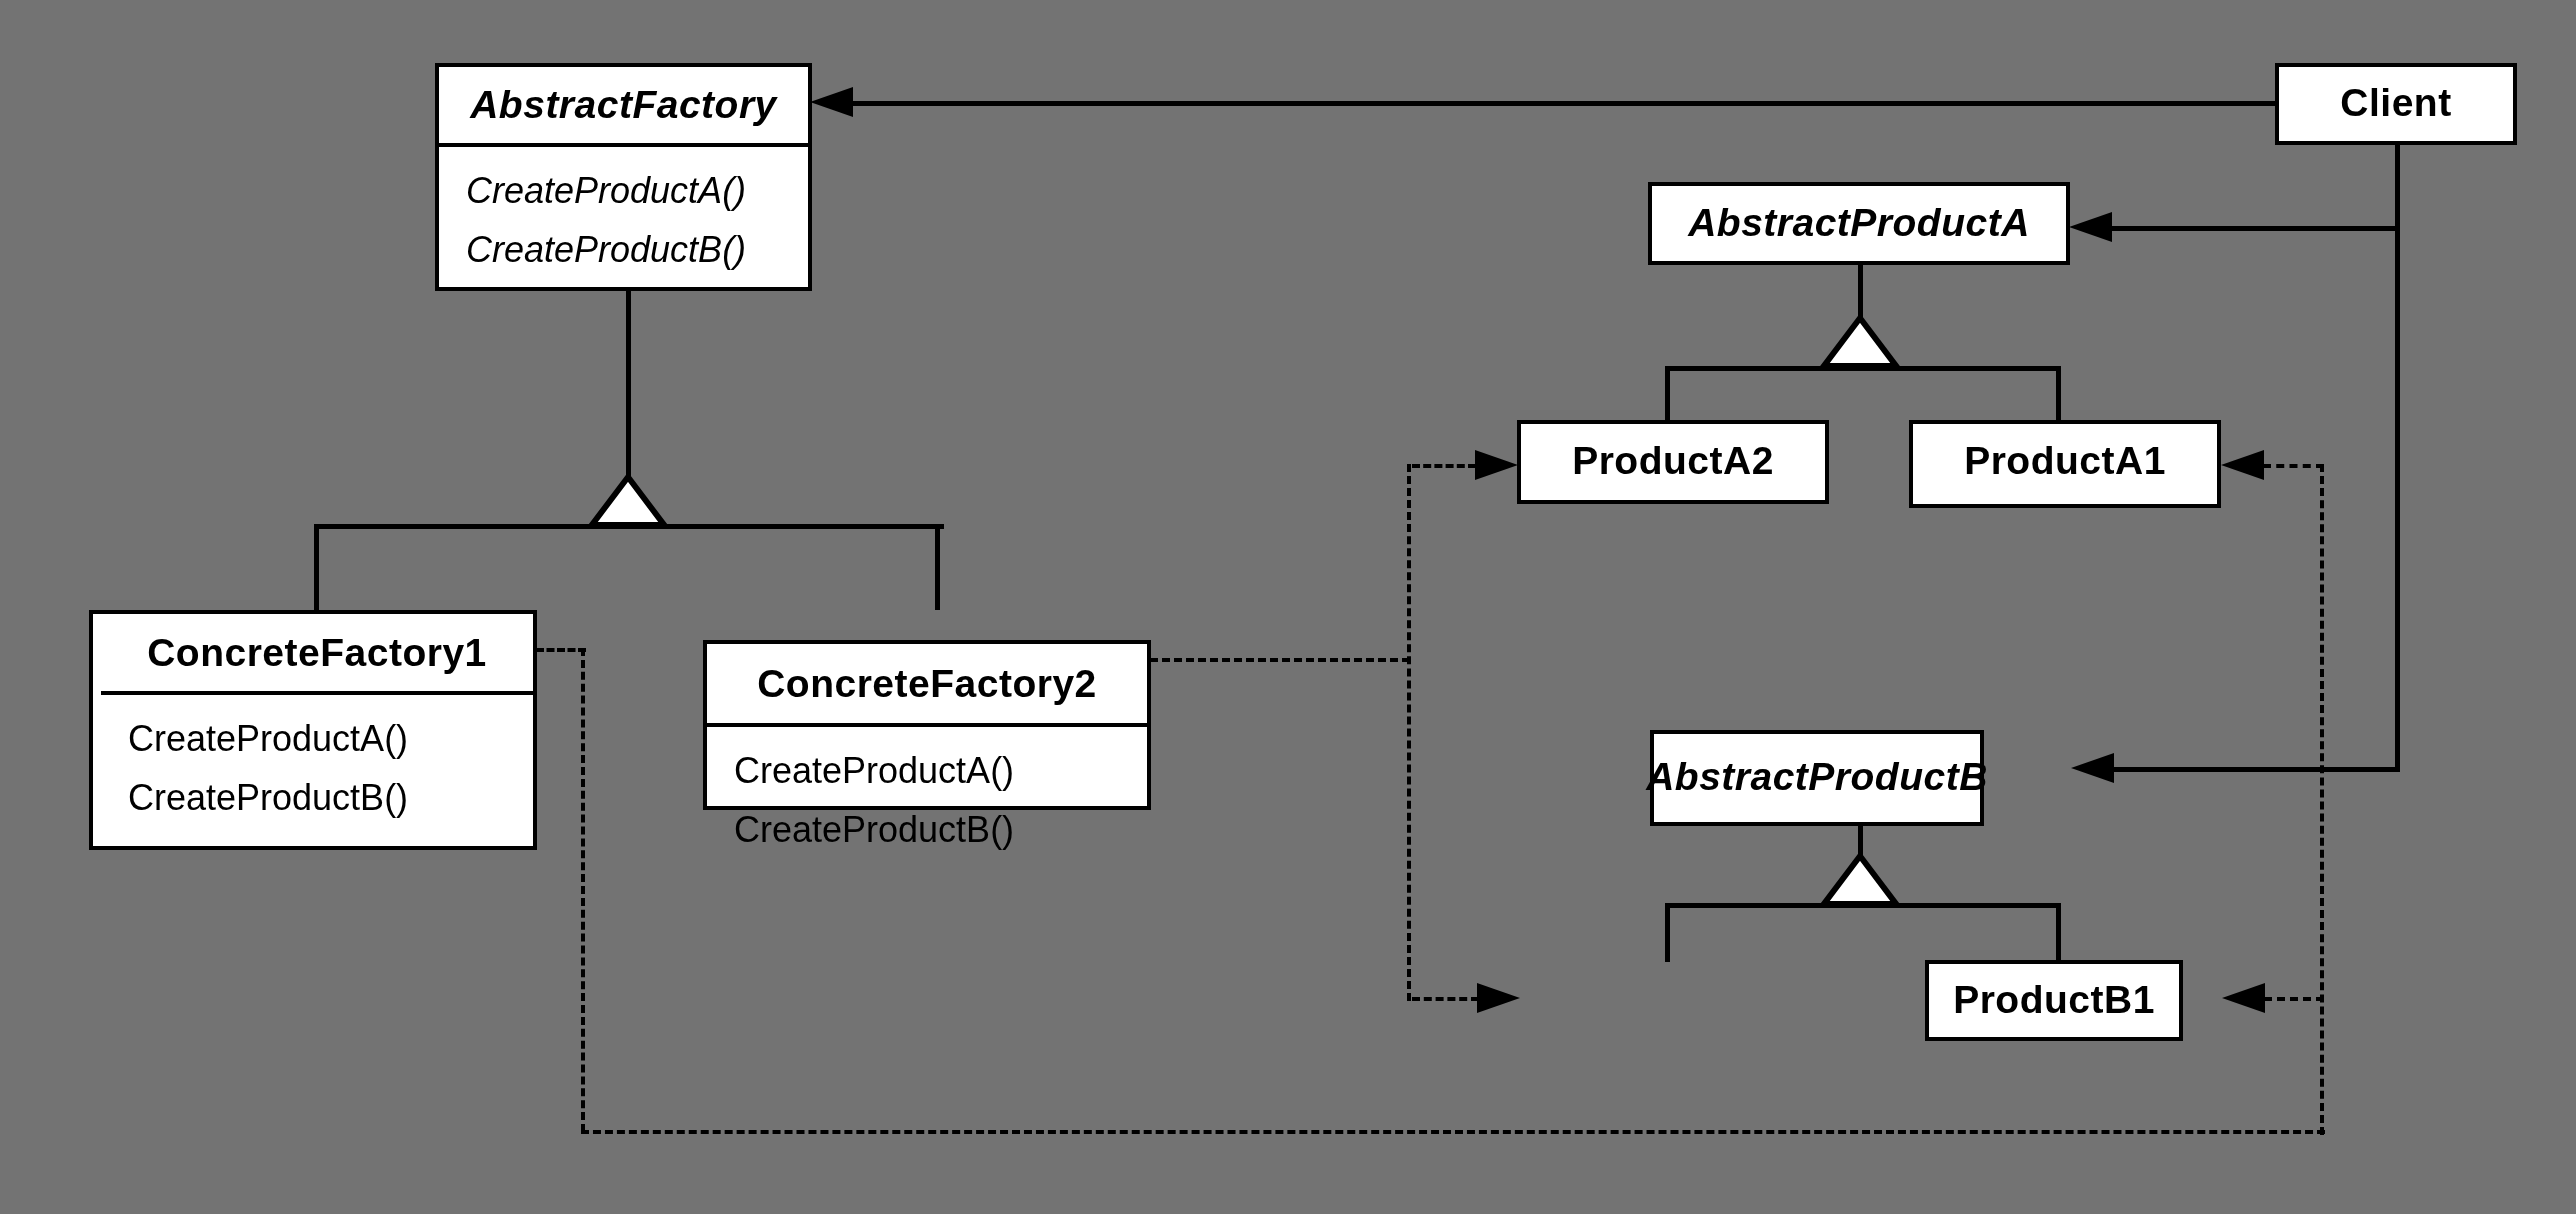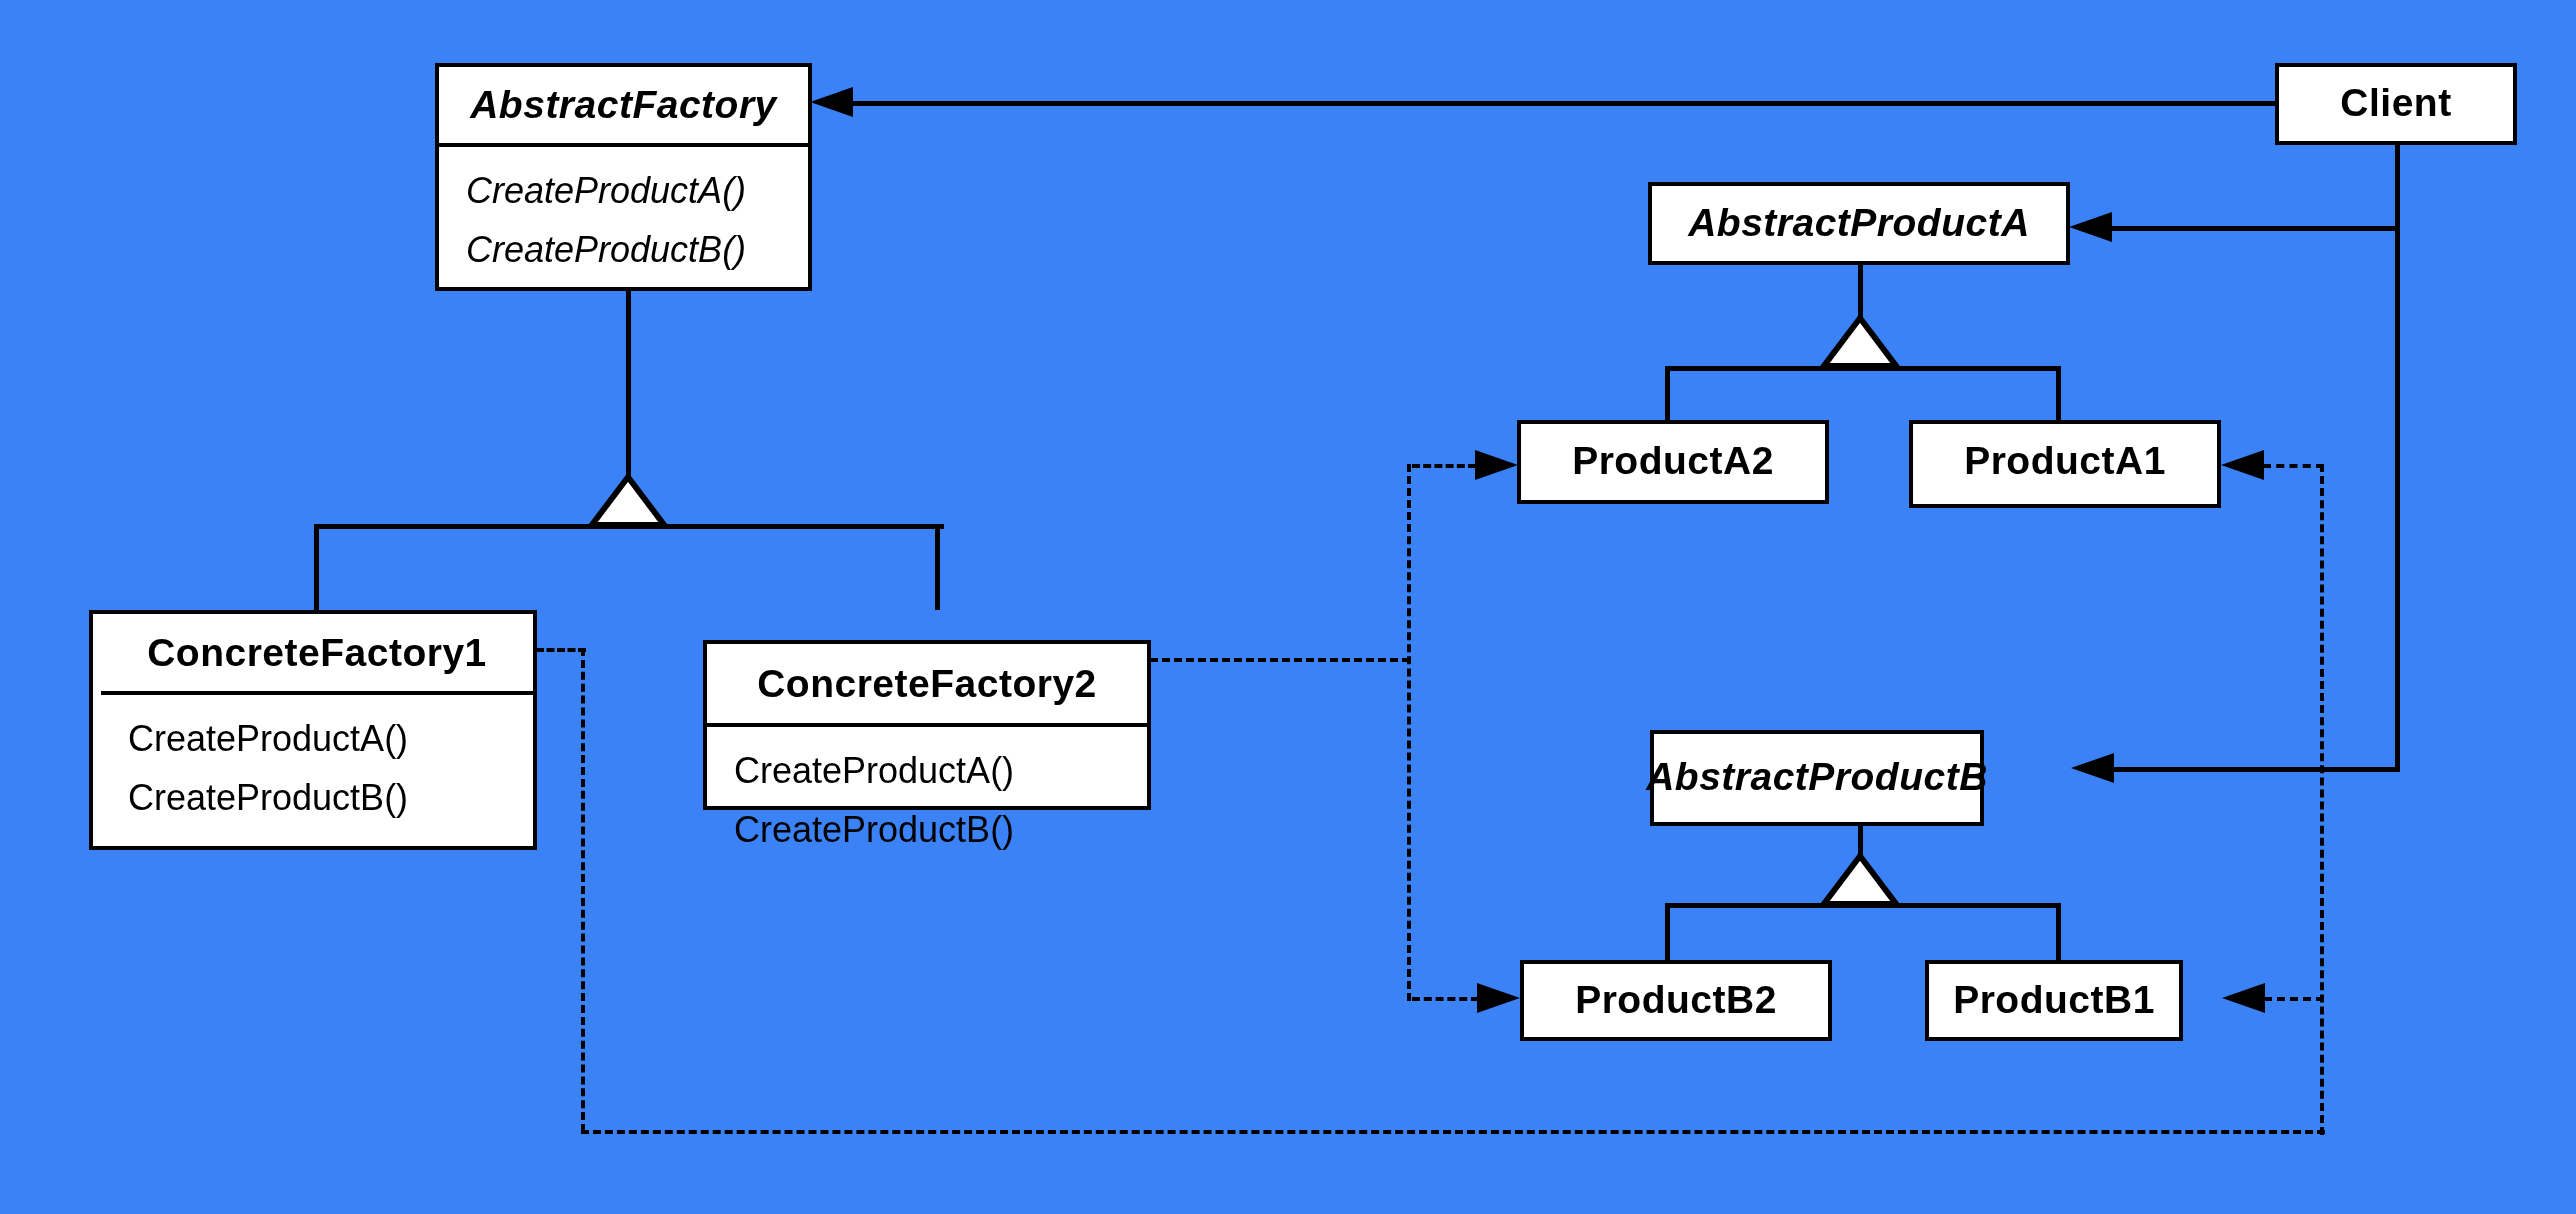--- a/index.html
+++ b/index.html
@@ -4,21 +4,21 @@
 <style>
   html, body {
     margin: 0;
     padding: 0;
     background: #ffffff;
   }
   .canvas {
     position: relative;
     width: 2576px;
     height: 1215px;
-    background: #3b82f6;
+    background: #737373;
     font-family: "Liberation Sans", sans-serif;
     color: #000000;
     overflow: hidden;
   }
   
   .uml-class {
     position: absolute;
     box-sizing: border-box;
     border: 4.9px solid #000;
     background: #fff;
@@ -160,22 +160,19 @@
         <li>CreateProductA()</li>
         <li>CreateProductB()</li>
       </ul>
     </div>
   </div>
 
   <div class="uml-class" style="left:1650px; top:730px; width:334px; height:96px;">
     <div class="uml-title abstract" style="height:86px;">AbstractProductB</div>
   </div>
 
-  <div class="uml-class" style="left:1520px; top:960px; width:312px; height:81px;">
-    <div class="uml-title" style="height:71px;">ProductB2</div>
-  </div>
 
   <div class="uml-class" style="left:1913px; top:960px; width:258px; height:81px;margin-left:12px;">
     <div class="uml-title" style="height:71px;">ProductB1</div>
   </div>
 
 </div>
 
 
 </body></html>

